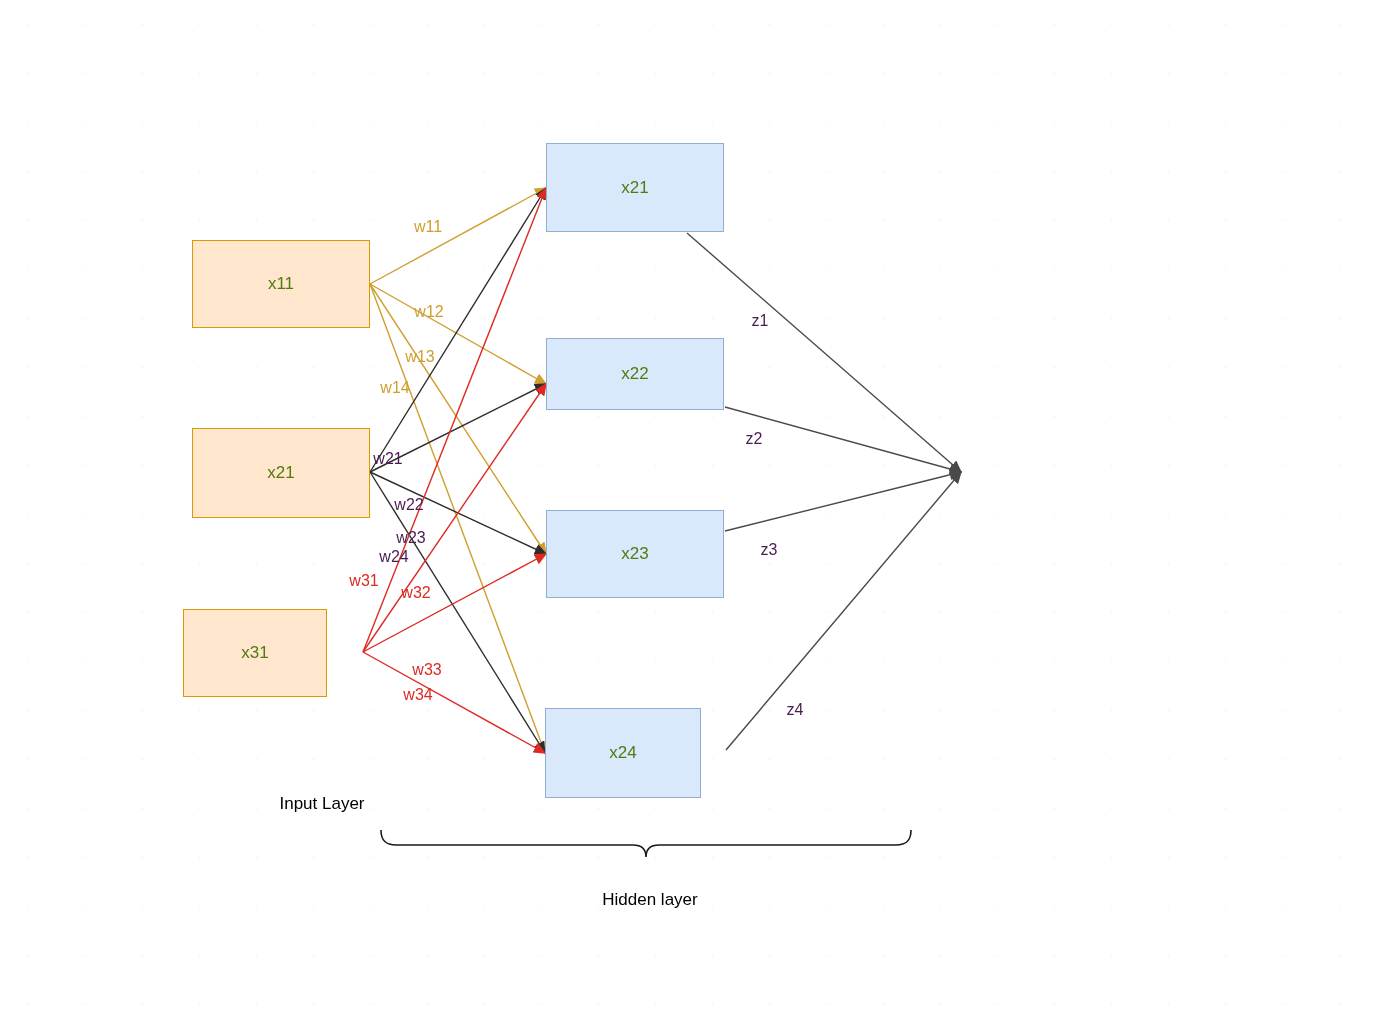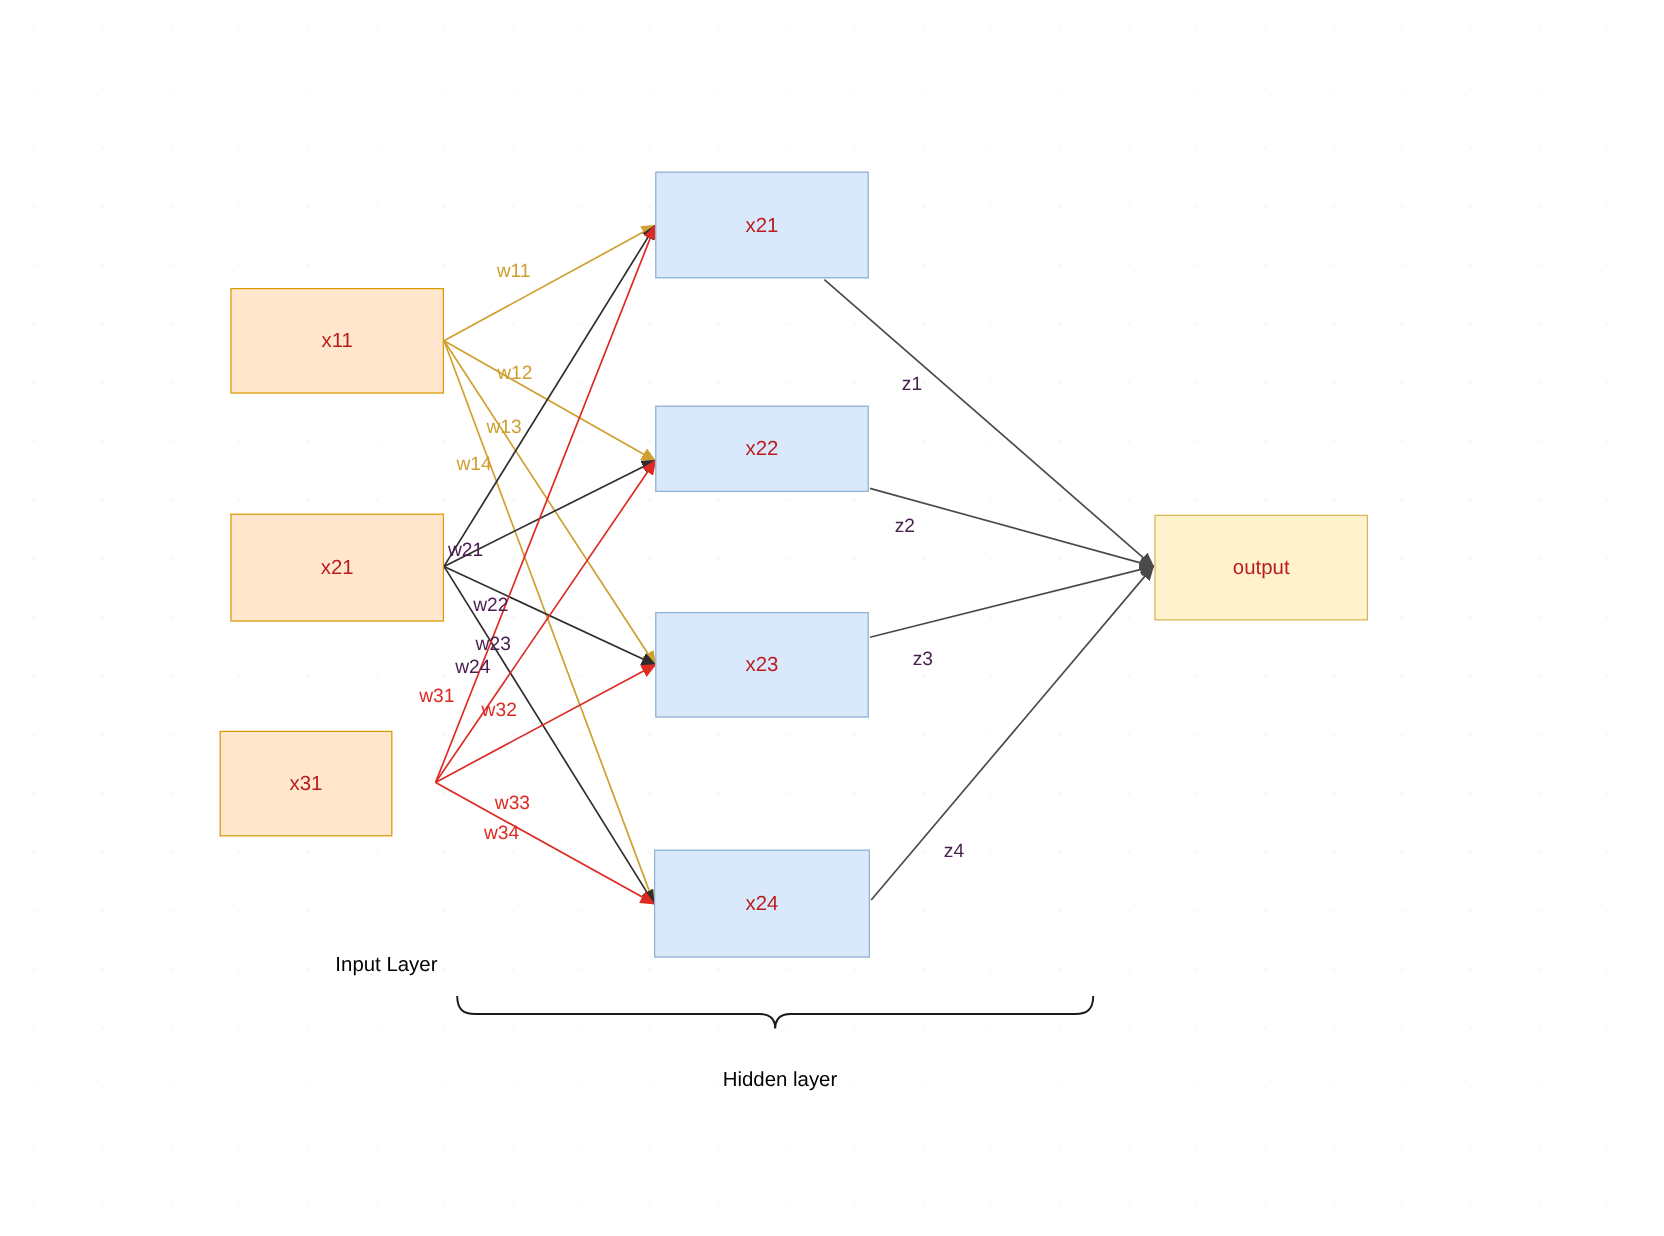--- a/index.html
+++ b/index.html
@@ -6,21 +6,21 @@
   .canvas{
     position:relative;width:1387px;height:1030px;overflow:hidden;
     background-color:#ffffff;
     background-image:radial-gradient(circle, rgba(120,120,120,0.05) 1.2px, transparent 1.4px);
     background-size:57px 49px;
     font-family:"Liberation Sans", sans-serif;
   }
   svg.wires{position:absolute;left:0;top:0;}
   .node{
     position:absolute;display:flex;align-items:center;justify-content:center;
-    font-size:17px;color:#b91c1c;box-sizing:border-box;
+    font-size:17px;color:#4d7c0f;box-sizing:border-box;
   }
   .node-input{background:#ffe6cc;border:1.5px solid #d79b00;}
   .node-hidden{background:#dae8fc;border:1.5px solid #8db0d3;}
   .node-output{background:#fff2cc;border:1.5px solid #d6b656;}
   .edge-label{
     position:absolute;transform:translate(-50%,-50%);
     font-size:16px;white-space:nowrap;line-height:1;
   }
   .lbl-gold{color:#cf9f2f;}
   .lbl-purple{color:#4a1d52;}
@@ -95,27 +95,24 @@
 
   <div class="node node-hidden" style="left:546px;top:143px;width:178px;height:89px;">
     <span>x21</span>
   </div>
   <div class="node node-hidden" style="left:546px;top:338px;width:178px;height:72px;">
     <span>x22</span>
   </div>
   <div class="node node-hidden" style="left:546px;top:510px;width:178px;height:88px;">
     <span>x23</span>
   </div>
-  <div class="node node-hidden" style="left:545px;top:708px;width:180px;height:90px;">
+  <div class="node node-hidden" style="left:545px;top:708px;width:156px;height:90px;">
     <span>x24</span>
   </div>
 
-  <div class="node node-output" style="left:962px;top:429px;width:178px;height:88px;">
-    <span>output</span>
-  </div>
 
   <span class="edge-label lbl-gold" style="left:428px;top:227px;">w11</span>
   <span class="edge-label lbl-gold" style="left:429px;top:312px;">w12</span>
   <span class="edge-label lbl-gold" style="left:420px;top:357px;">w13</span>
   <span class="edge-label lbl-gold" style="left:395px;top:388px;">w14</span>
 
   <span class="edge-label lbl-purple" style="left:388px;top:459px;">w21</span>
   <span class="edge-label lbl-purple" style="left:409px;top:505px;">w22</span>
   <span class="edge-label lbl-purple" style="left:411px;top:538px;">w23</span>
   <span class="edge-label lbl-purple" style="left:394px;top:557px;">w24</span>

